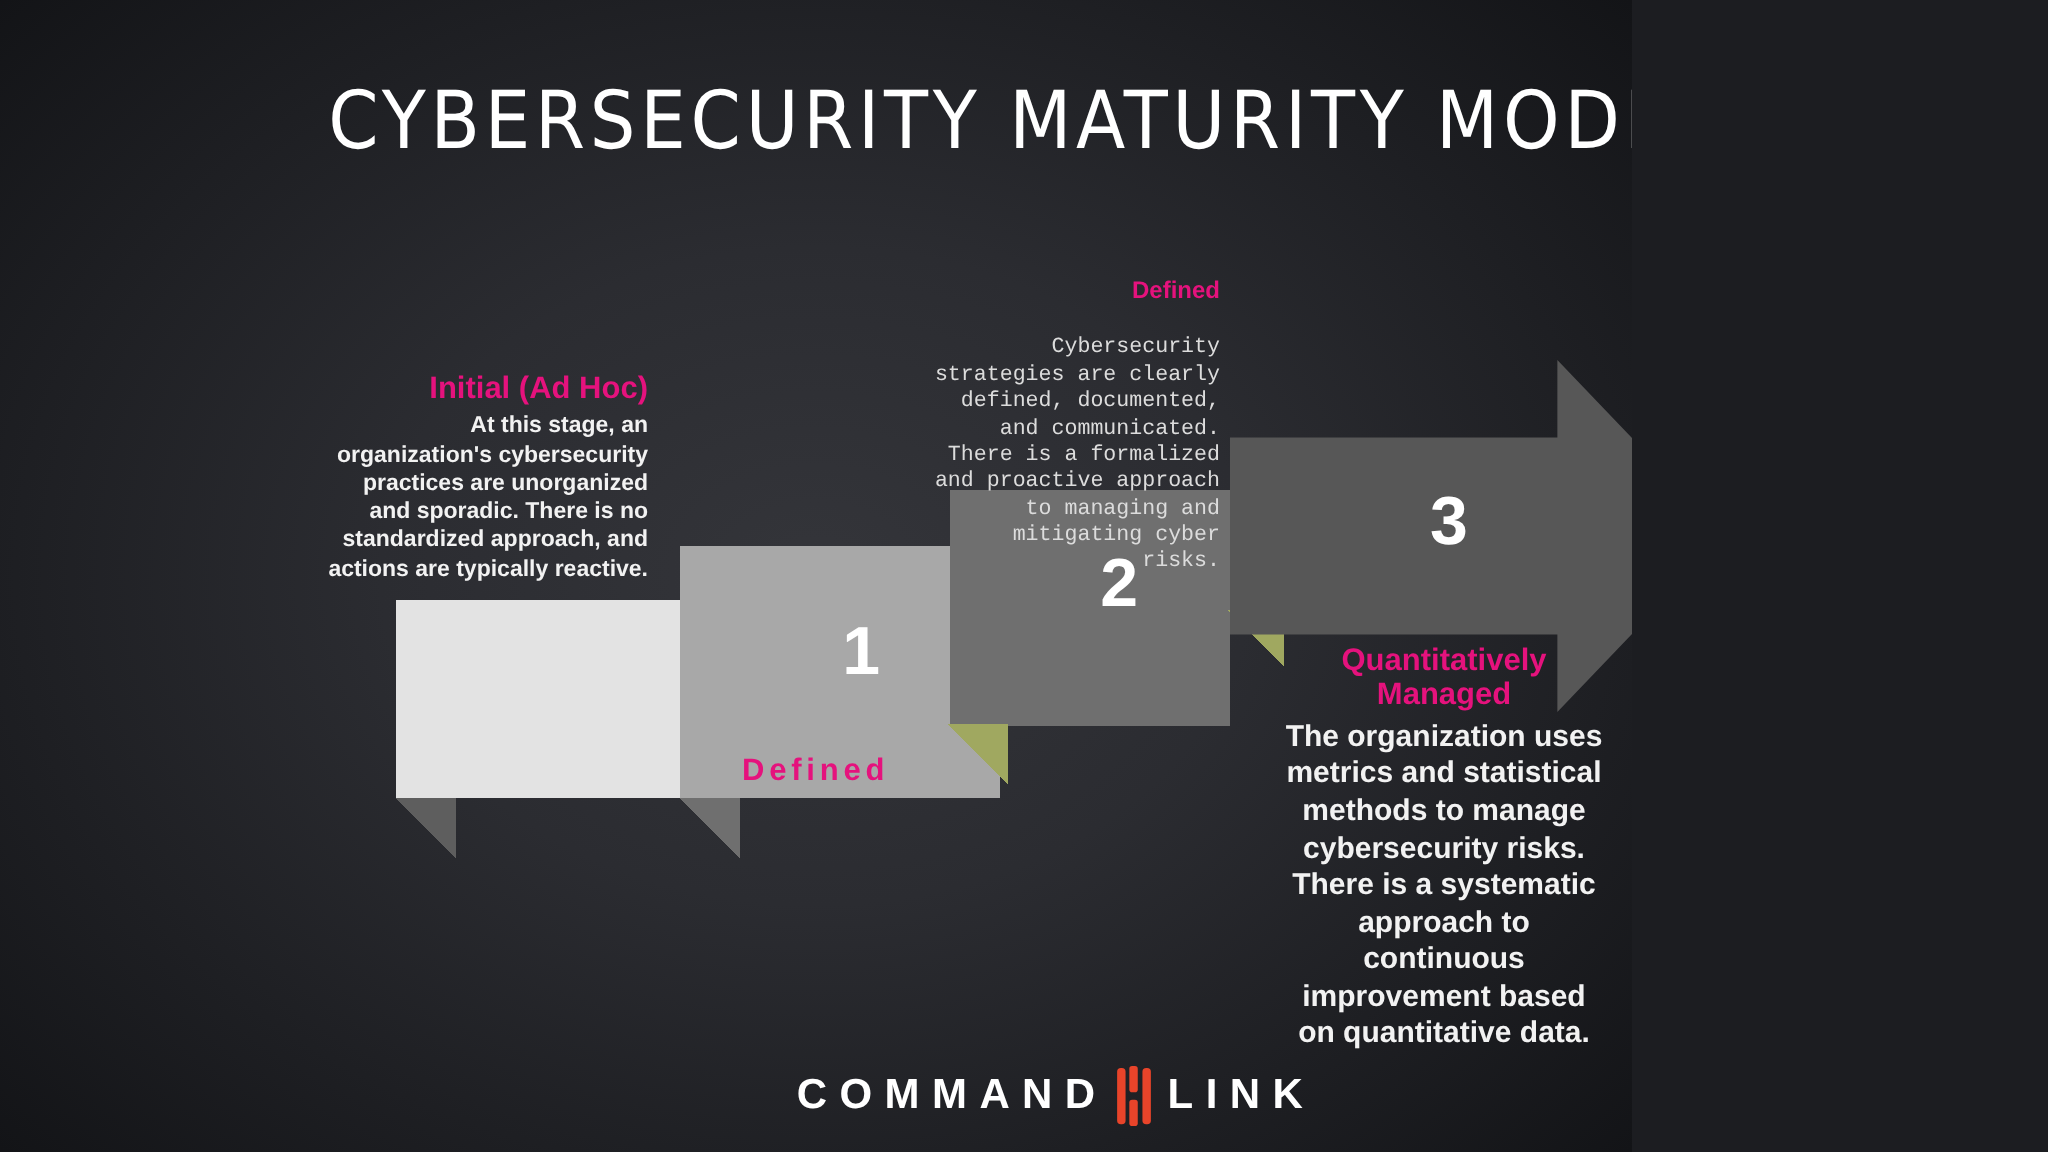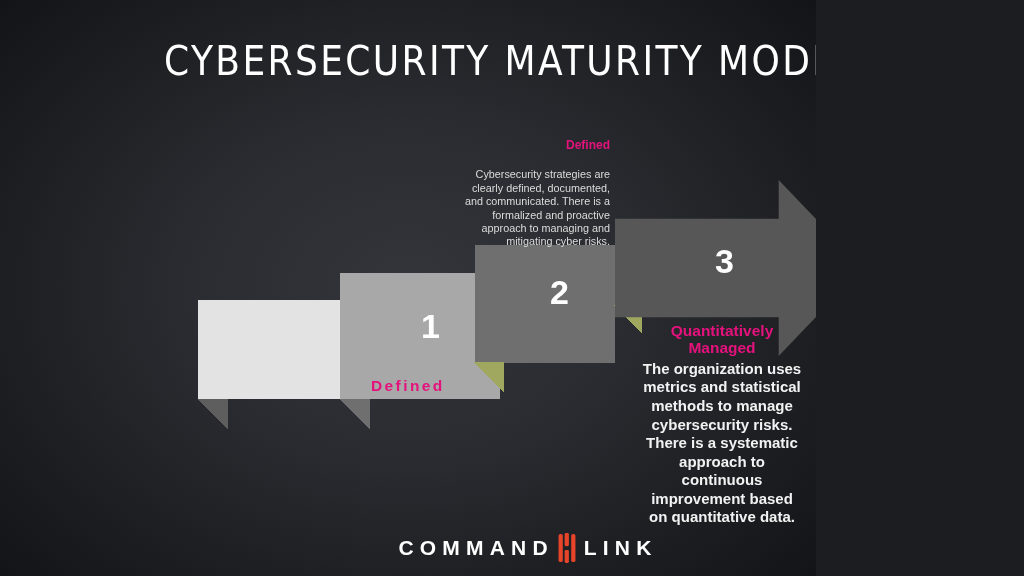--- a/index.html
+++ b/index.html
@@ -72,21 +72,21 @@
   #cap-initial{left:160px;top:186px;width:164px;text-align:right;}
   #cap-initial .cap-head{font-size:15.5px;margin-bottom:3px;}
   #cap-initial .cap-body{font-size:11.5px;font-weight:700;}
 
   #cap-managed{left:371px;top:377px;width:160px;text-align:left;}
   #cap-managed .cap-head{font-size:15.5px;letter-spacing:2.4px;margin-bottom:3px;}
   #cap-managed .cap-body{font-size:11.5px;font-weight:700;}
 
   #cap-defined{left:462px;top:139px;width:148px;text-align:right;}
   #cap-defined .cap-head{font-size:12px;margin-bottom:16px;}
-  #cap-defined .cap-body{font-size:10.8px;font-weight:400;color:#dcdcdc;}
+  #cap-defined .cap-body{font-size:10.8px;font-weight:400;color:#dcdcdc;font-family:Liberation Mono, monospace;}
 
   #cap-quant{left:642px;top:322px;width:160px;text-align:center;}
   #cap-quant .cap-head{font-size:15.5px;margin-bottom:3px;}
   #cap-quant .cap-body{font-size:15px;font-weight:700;}
 
   
   #footer{
     position:absolute;left:16px;top:533px;width:1024px;
     display:flex;align-items:center;justify-content:center;gap:0px;
   }
@@ -129,20 +129,24 @@
     <div class="num">2</div>
   </div>
   <div id="fold-olive-a"></div>
   <div id="fold-olive-b"></div>
 
   <div class="step" id="step3">
     <div class="slab"></div>
     <div class="num">3</div>
   </div>
 
+  <div class="caption" id="cap-initial">
+    <div class="cap-head">Initial (Ad Hoc)</div>
+    <div class="cap-body">At this stage, an organization's cybersecurity practices are unorganized and sporadic. There is no standardized approach, and actions are typically reactive.</div>
+  </div>
 
   <div class="caption" id="cap-managed">
     <div class="cap-head">Defined</div>
   </div>
 
   <div class="caption" id="cap-defined">
     <div class="cap-head">Defined</div>
     <div class="cap-body">Cybersecurity strategies are clearly defined, documented, and communicated. There is a formalized and proactive approach to managing and mitigating cyber risks.</div>
   </div>
 

